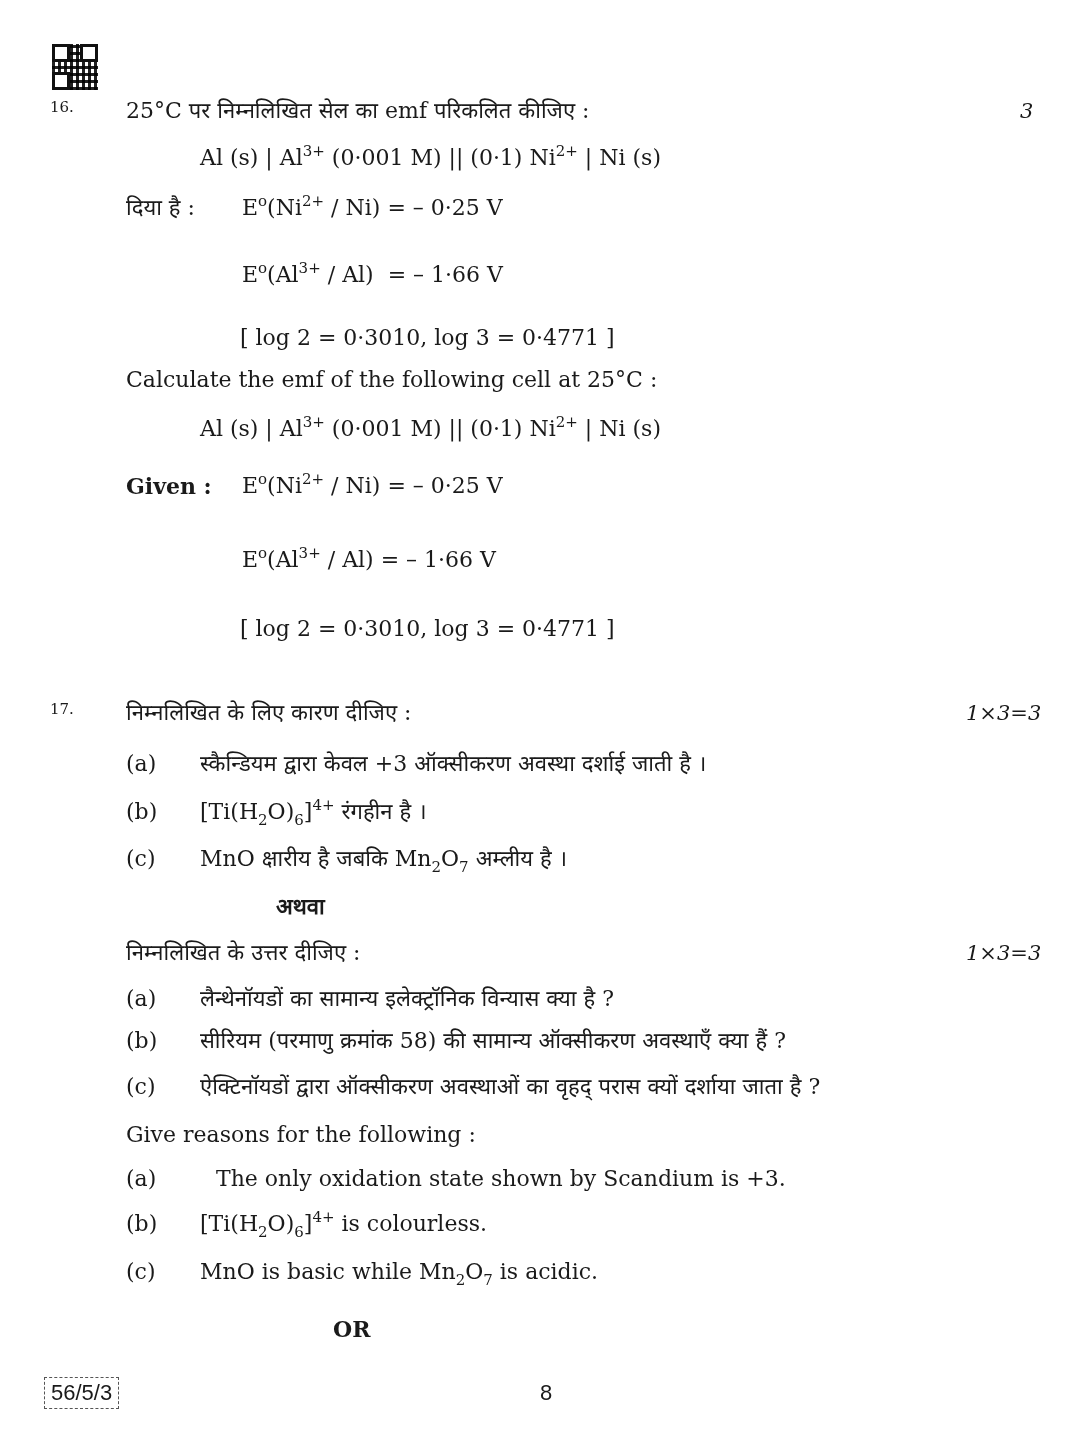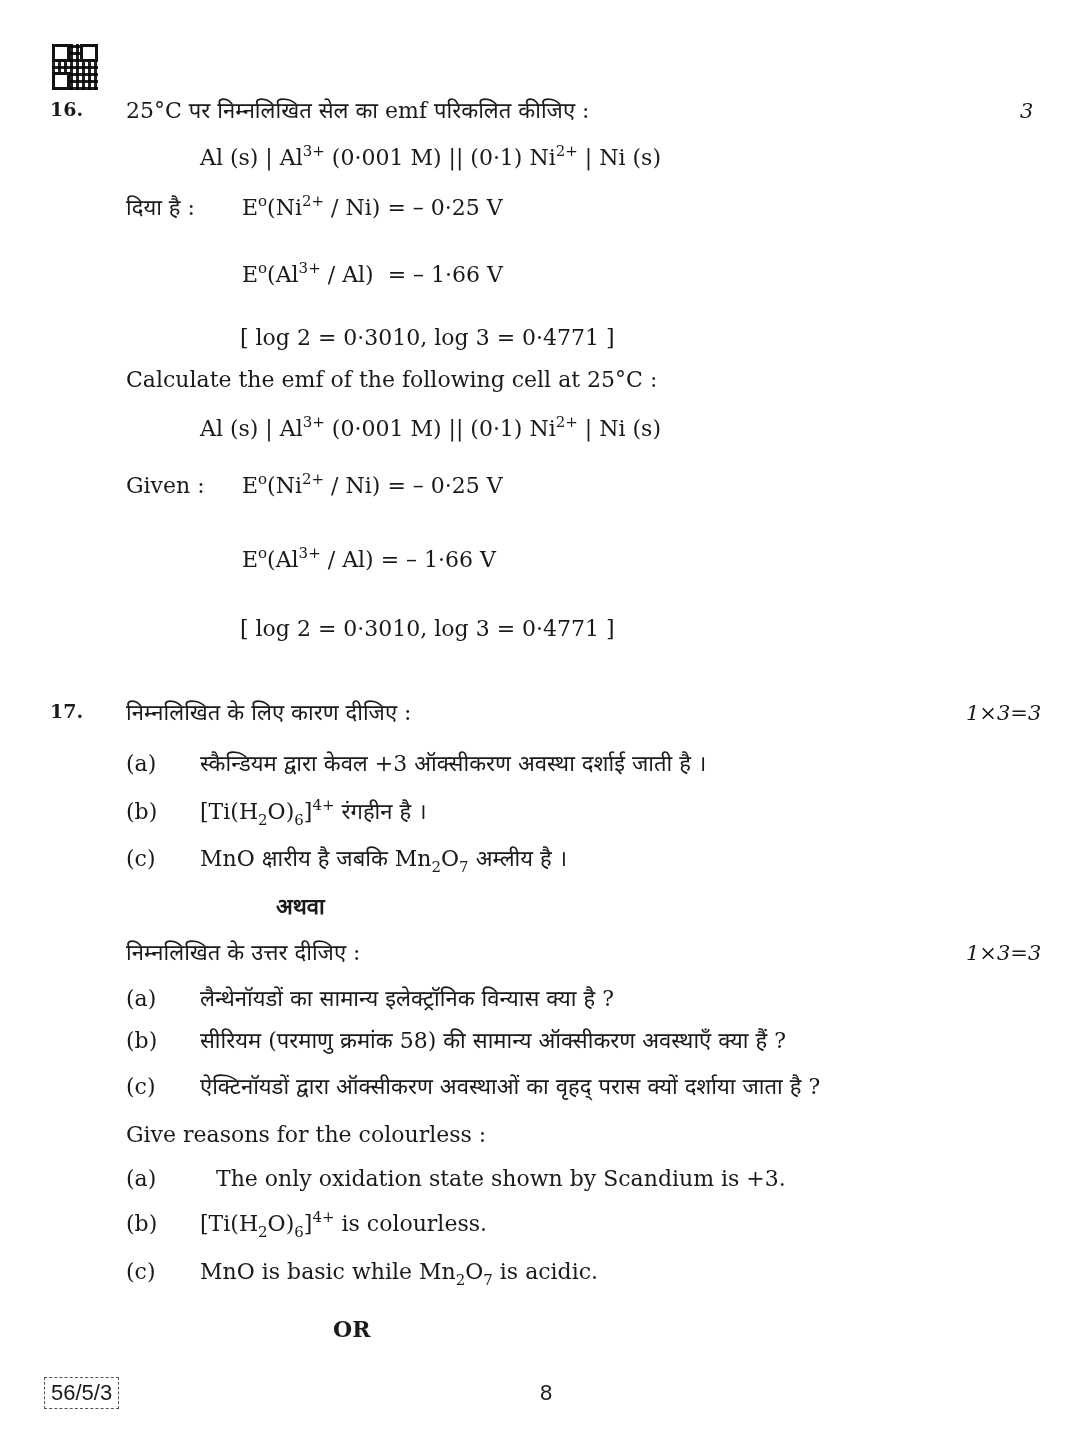--- a/index.html
+++ b/index.html
@@ -1,20 +1,20 @@
 <!DOCTYPE html>
 <html><head>
 <meta charset="utf-8">
 <style>
   html,body{margin:0;padding:0;background:#fff;}
   body{width:1091px;height:1445px;position:relative;overflow:hidden;
        font-family:"DejaVu Serif","Liberation Serif",serif;color:#1a1a1a;}
   .abs{position:absolute;white-space:nowrap;}
   .txt{font-size:22px;line-height:26px;}
-  .qnum{font-weight:bold;font-size:19px;}
+  .qnum{font-weight:normal;font-size:15px;}
   .marks{font-style:italic;font-size:21px;}
   sup{font-size:15px;vertical-align:9px;line-height:0;}
   sub{font-size:15px;vertical-align:-6px;line-height:0;}
   .qr{position:absolute;left:52px;top:44px;width:46px;height:46px;
       background:
       repeating-linear-gradient(90deg,#222 0 3px,#fff 3px 6px),
       repeating-linear-gradient(0deg,#222 0 3px,#fff 3px 7px);
       background-blend-mode:multiply;}
   .qr:before,.qr:after{content:"";position:absolute;width:12px;height:12px;border:3px solid #111;background:#fff;}
   .qr:before{left:0;top:0;} .qr:after{left:0;bottom:0;}
@@ -37,21 +37,21 @@
 
 <div class="abs txt" style="left:200px;top:145px;"><span>Al (s) | Al</span><sup>3+</sup><span> (0·001 M) || (0·1) Ni</span><sup>2+</sup><span> | Ni (s)</span></div>
 
 <div class="abs txt" style="left:126px;top:195px;">दिया है :</div>
 <div class="abs txt" style="left:242px;top:195px;"><span>E</span><sup>o</sup><span class="sub2"><span>(Ni</span><sup>2+</sup><span> / Ni)</span></span>&nbsp;<span>= – 0·25 V</span></div>
 <div class="abs txt" style="left:242px;top:262px;"><span>E</span><sup>o</sup><span class="sub2"><span>(Al</span><sup>3+</sup><span> / Al)</span></span>&nbsp;&nbsp;<span>= – 1·66 V</span></div>
 <div class="abs txt" style="left:240px;top:325px;">[ log 2 = 0·3010, log 3 = 0·4771 ]</div>
 
 <div class="abs txt" style="left:126px;top:367px;">Calculate the emf of the following cell at 25°C :</div>
 <div class="abs txt" style="left:200px;top:416px;"><span>Al (s) | Al</span><sup>3+</sup><span> (0·001 M) || (0·1) Ni</span><sup>2+</sup><span> | Ni (s)</span></div>
-<div class="abs txt" style="left:126px;top:473px;">Given :</div>
+<div class="abs txt" style="left:126px;top:473px;font-weight:bold;">Given :</div>
 <div class="abs txt" style="left:242px;top:473px;"><span>E</span><sup>o</sup><span class="sub2"><span>(Ni</span><sup>2+</sup><span> / Ni)</span></span>&nbsp;<span>= – 0·25 V</span></div>
 <div class="abs txt" style="left:242px;top:547px;"><span>E</span><sup>o</sup><span class="sub2"><span>(Al</span><sup>3+</sup><span> / Al)</span></span>&nbsp;<span>= – 1·66 V</span></div>
 <div class="abs txt" style="left:240px;top:616px;">[ log 2 = 0·3010, log 3 = 0·4771 ]</div>
 
 <div class="abs qnum" style="left:50px;top:700px;">17.</div>
 <div class="abs txt" style="left:126px;top:700px;">निम्नलिखित के लिए कारण दीजिए :</div>
 <div class="abs marks" style="left:966px;top:701px;">1×3=3</div>
 
 <div class="abs txt" style="left:126px;top:751px;">(a)</div>
 <div class="abs txt" style="left:200px;top:751px;">स्कैन्डियम द्वारा केवल +3 ऑक्सीकरण अवस्था दर्शाई जाती है ।</div>
@@ -64,21 +64,21 @@
 <div class="abs txt" style="left:126px;top:940px;">निम्नलिखित के उत्तर दीजिए :</div>
 <div class="abs marks" style="left:966px;top:941px;">1×3=3</div>
 
 <div class="abs txt" style="left:126px;top:986px;">(a)</div>
 <div class="abs txt" style="left:200px;top:986px;">लैन्थेनॉयडों का सामान्य इलेक्ट्रॉनिक विन्यास क्या है ?</div>
 <div class="abs txt" style="left:126px;top:1028px;">(b)</div>
 <div class="abs txt" style="left:200px;top:1028px;">सीरियम (परमाणु क्रमांक 58) की सामान्य ऑक्सीकरण अवस्थाएँ क्या हैं ?</div>
 <div class="abs txt" style="left:126px;top:1074px;">(c)</div>
 <div class="abs txt" style="left:200px;top:1074px;">ऐक्टिनॉयडों द्वारा ऑक्सीकरण अवस्थाओं का वृहद् परास क्यों दर्शाया जाता है ?</div>
 
-<div class="abs txt" style="left:126px;top:1122px;">Give reasons for the colourless :</div>
+<div class="abs txt" style="left:126px;top:1122px;">Give reasons for the following :</div>
 <div class="abs txt" style="left:126px;top:1166px;">(a)</div>
 <div class="abs txt" style="left:216px;top:1166px;">The only oxidation state shown by Scandium is +3.</div>
 <div class="abs txt" style="left:126px;top:1211px;">(b)</div>
 <div class="abs txt" style="left:200px;top:1211px;"><span>[Ti(H</span><sub>2</sub><span>O)</span><sub>6</sub><span>]</span><sup>4+</sup><span> is colourless.</span></div>
 <div class="abs txt" style="left:126px;top:1259px;">(c)</div>
 <div class="abs txt" style="left:200px;top:1259px;"><span>MnO is basic while Mn</span><sub>2</sub><span>O</span><sub>7</sub><span> is acidic.</span></div>
 
 <div class="abs txt bold" style="left:333px;top:1316px;">OR</div>
 
 <div class="code-box">56/5/3</div>

